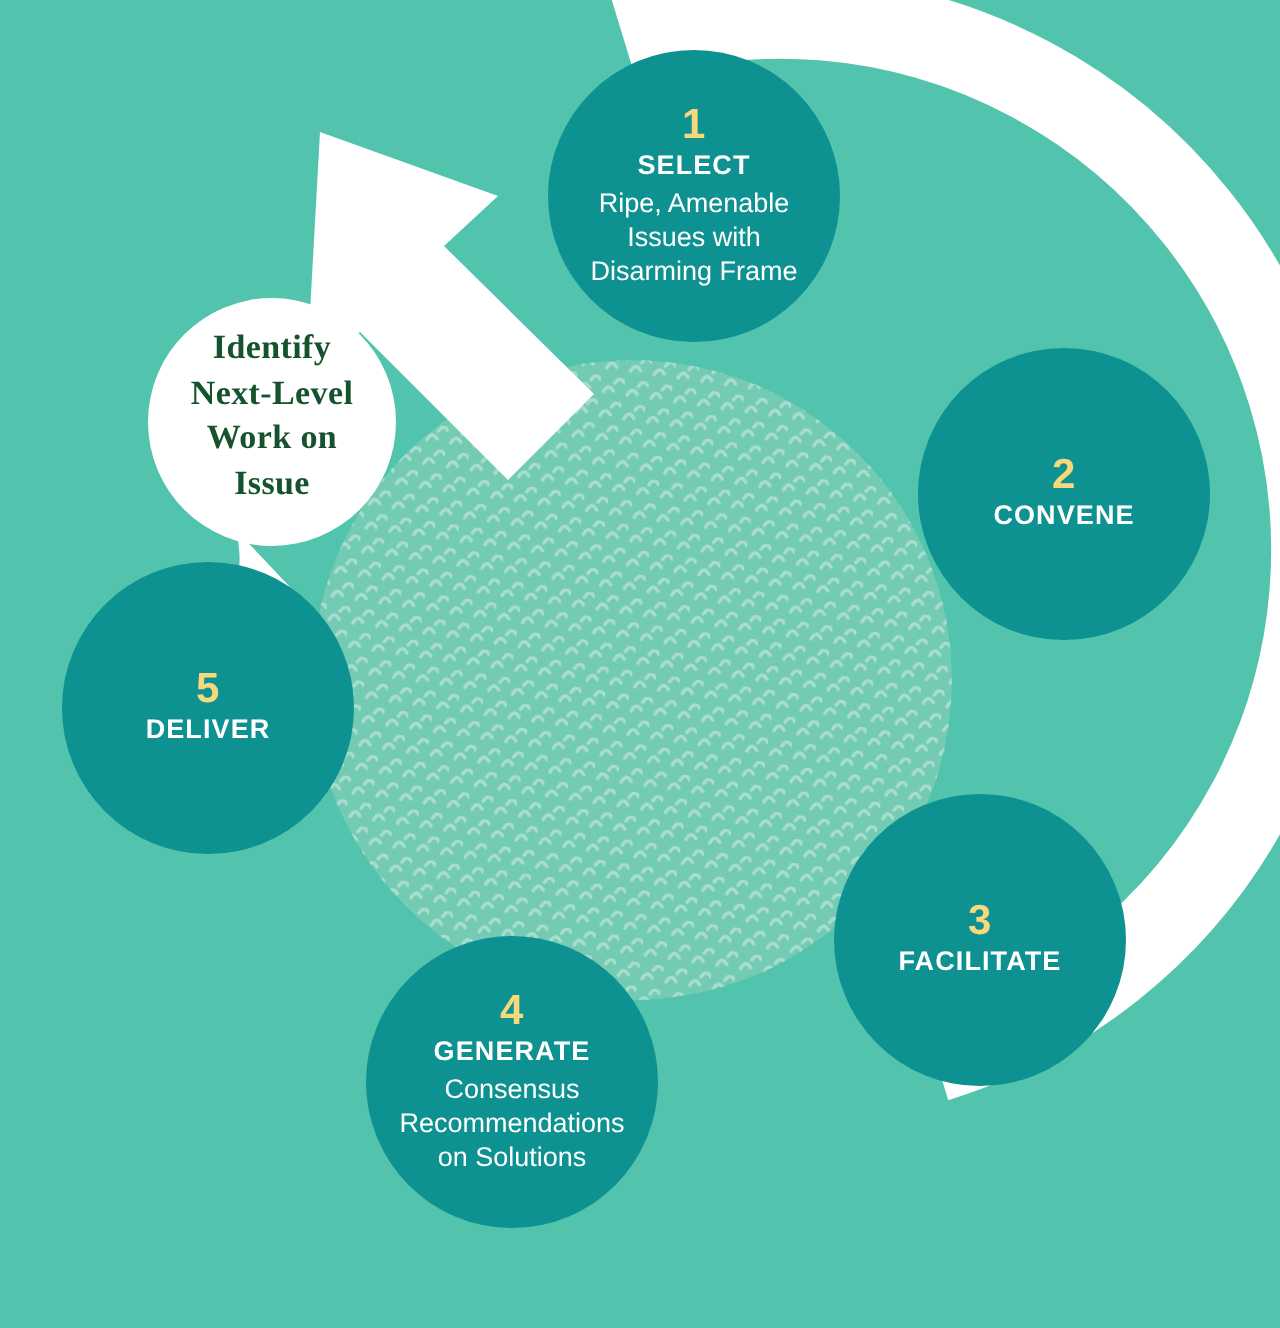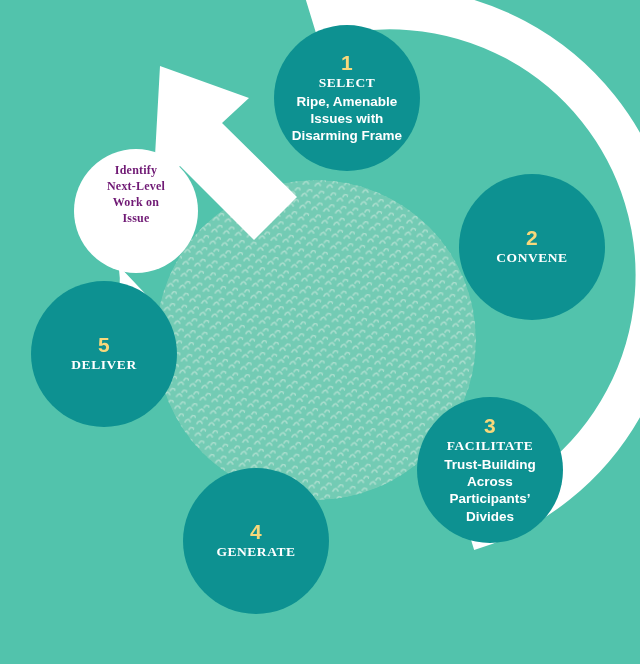--- a/index.html
+++ b/index.html
@@ -34,45 +34,44 @@
     line-height:1.05;
     margin-bottom:1px;
     letter-spacing:0.3px;
   }
   .node .title{
     font-size:13.5px;
     font-weight:bold;
     letter-spacing:0.55px;
     line-height:1.25;
     text-transform:uppercase;
-    font-family:Liberation Serif, serif;
   }
   .node .desc{
     font-size:13.5px;
-    font-weight:bold;
+    font-weight:normal;
     line-height:1.28;
     margin-top:1px;
     white-space:pre-line;
   }
 
   #n1{left:274px;top:25px;}
   #n2{left:459px;top:174px;}
   #n3{left:417px;top:397px;}
   #n4{left:183px;top:468px;}
   #n5{left:31px;top:281px;}
 
   #center-label{
     position:absolute;
     left:68px;top:163px;
     width:136px;
     text-align:center;
-    color:#701a75;
+    color:#14532d;
     font-family:"Liberation Serif", serif;
     font-weight:bold;
-    font-size:12px;
+    font-size:17px;
     line-height:1.33;
     white-space:pre-line;
     letter-spacing:0.2px;
   }
 </style>
 </head>
 <body>
 
 <div id="stage">
 
@@ -131,29 +130,28 @@
   </div>
 
   <div class="node" id="n2">
     <div class="num">2</div>
     <div class="title">CONVENE</div>
   </div>
 
   <div class="node" id="n3">
     <div class="num">3</div>
     <div class="title">FACILITATE</div>
-    <div class="desc">Trust-Building
-Across
-Participants’
-Divides</div>
   </div>
 
   <div class="node" id="n4">
     <div class="num">4</div>
     <div class="title">GENERATE</div>
+    <div class="desc">Consensus
+Recommendations
+on Solutions</div>
   </div>
 
   <div class="node" id="n5">
     <div class="num">5</div>
     <div class="title">DELIVER</div>
   </div>
 
 </div>
 
 </body></html>

